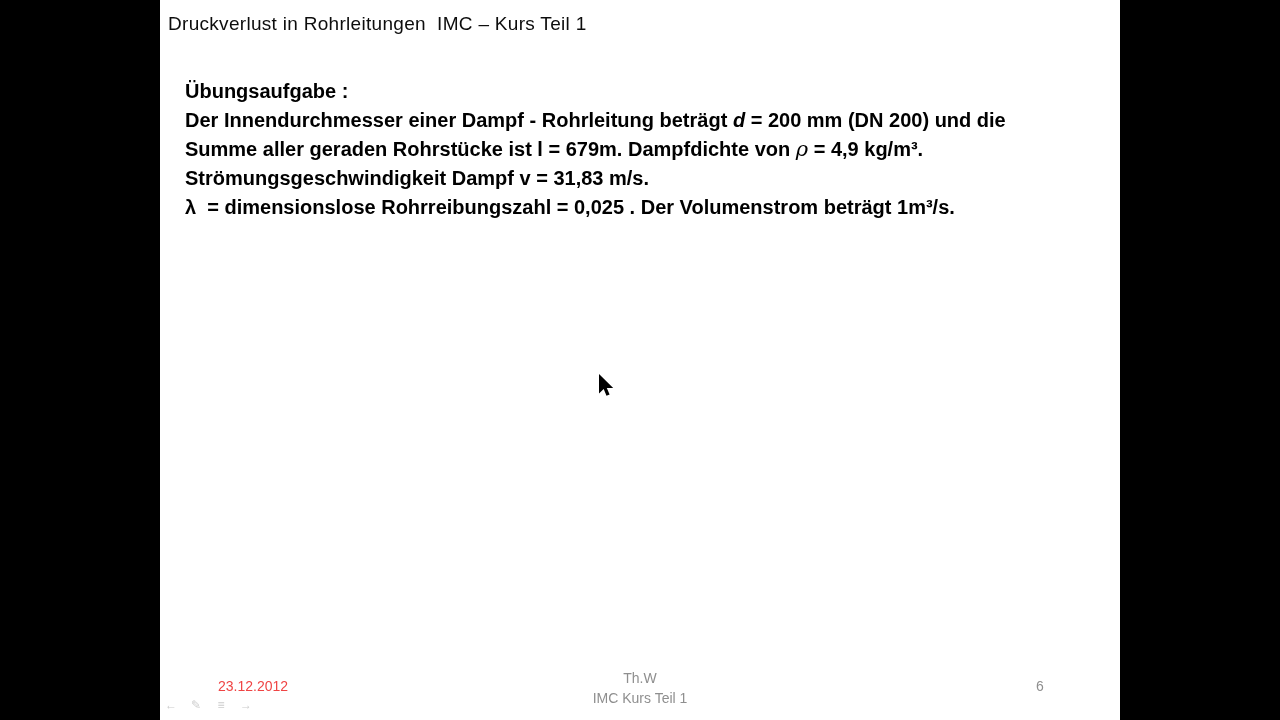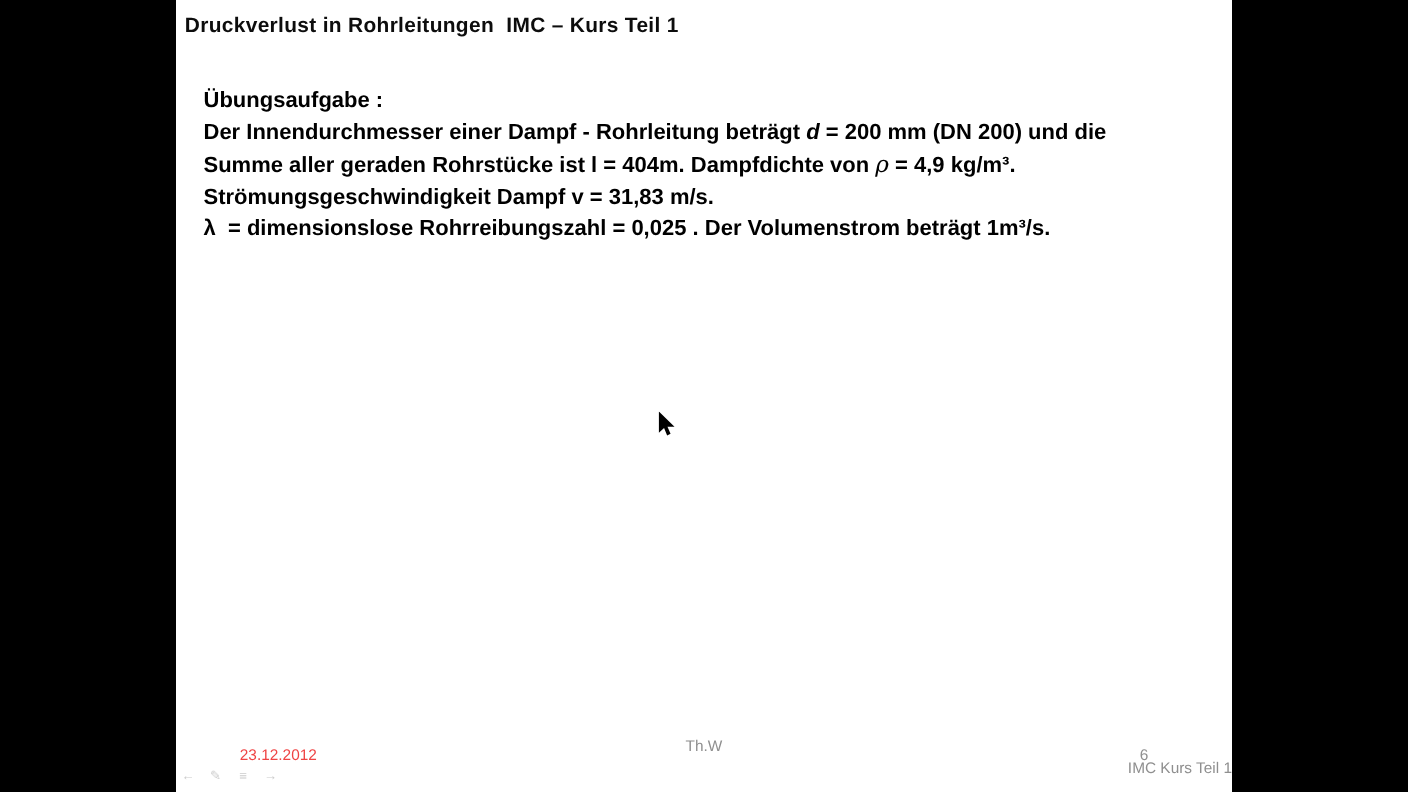--- a/index.html
+++ b/index.html
@@ -5,40 +5,40 @@
   html,body{margin:0;padding:0;background:#000;}
   #stage{
     position:relative;width:1280px;height:720px;background:#000;overflow:hidden;
     font-family:"Liberation Sans",sans-serif;
   }
   #slide{
     position:absolute;left:160px;top:0;width:960px;height:720px;background:#ffffff;
   }
   .slide-title{
     position:absolute;left:8px;top:13px;width:940px;
-    font-size:19px;font-weight:bold;color:#0d0d0d;
+    font-size:19px;font-weight:normal;color:#0d0d0d;
     letter-spacing:0.3px;white-space:pre-wrap;
   }
   #body-lines{
     position:absolute;left:25px;top:77px;width:920px;
     font-size:20px;font-weight:bold;color:#000000;line-height:29px;
   }
   .body-line{white-space:pre-wrap;}
   .it-d{font-style:italic;}
   .sym-rho{
     font-family:"DejaVu Serif",serif;font-style:italic;font-weight:normal;
     font-size:21px;
   }
   .footer-date{
     position:absolute;left:58px;top:678px;
     font-size:14px;color:#ef4444;
   }
   .footer-center{
     position:absolute;left:0;top:668px;width:960px;
-    font-size:14px;color:#8f8f8f;text-align:right;line-height:20px;
+    font-size:14px;color:#8f8f8f;text-align:center;line-height:20px;
   }
   .footer-center .line1{display:flex;justify-content:center;gap:26px;}
   .footer-page{
     position:absolute;left:860px;top:678px;width:40px;text-align:center;
     font-size:14px;color:#8f8f8f;
   }
   .nav-icons{
     position:absolute;left:4px;top:698px;display:flex;gap:11px;
     font-size:12px;color:#cccccc;line-height:14px;
   }
@@ -56,21 +56,21 @@
   <div class="side-bar" id="bar-left"></div>
   <div class="side-bar" id="bar-right"></div>
 
   <div id="slide">
 
     <div class="slide-title">Druckverlust in Rohrleitungen  IMC – Kurs Teil 1</div>
 
     <div id="body-lines">
         <div class="body-line"><span>Übungsaufgabe :</span></div>
         <div class="body-line"><span>Der Innendurchmesser einer Dampf - Rohrleitung beträgt </span><span class="it-d">d</span><span> = 200 mm (DN 200) und die</span></div>
-        <div class="body-line"><span>Summe aller geraden Rohrstücke ist l = 404m. Dampfdichte von </span><span class="sym-rho">ρ</span><span> = 4,9 kg/m³.</span></div>
+        <div class="body-line"><span>Summe aller geraden Rohrstücke ist l = 679m. Dampfdichte von </span><span class="sym-rho">ρ</span><span> = 4,9 kg/m³.</span></div>
         <div class="body-line"><span>Strömungsgeschwindigkeit Dampf v = 31,83 m/s.</span></div>
         <div class="body-line"><span>λ  = dimensionslose Rohrreibungszahl = 0,025 . Der Volumenstrom beträgt 1m³/s.</span></div>
       </div>
 
     <div class="footer-date">23.12.2012</div>
 
     <div class="footer-center">
       <div class="line1">
         <span>Th.W</span>
       </div>

